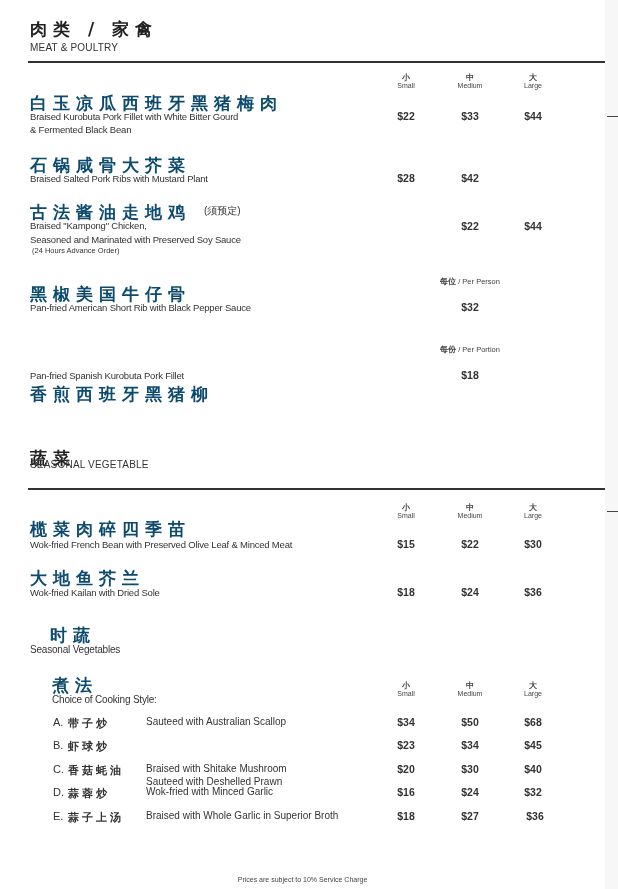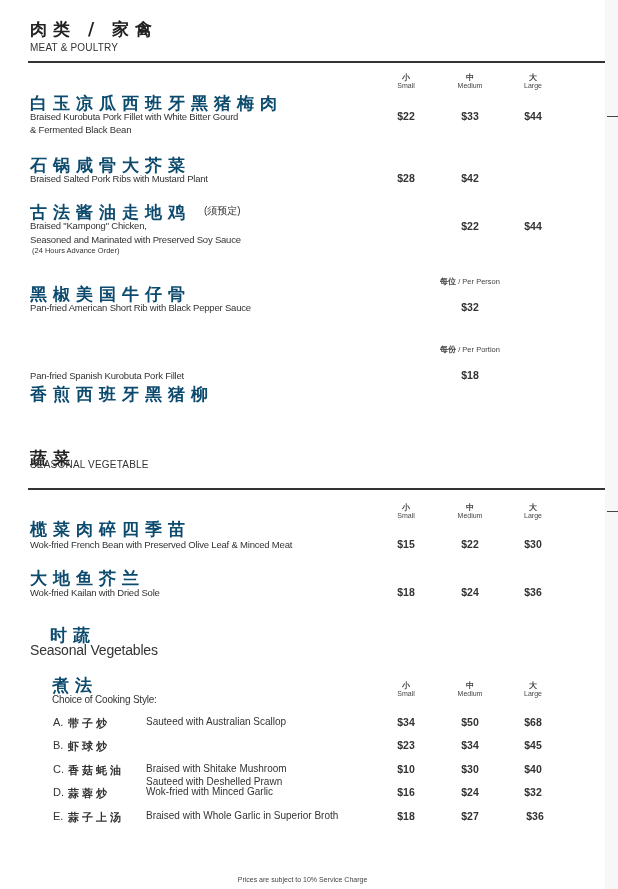--- a/index.html
+++ b/index.html
@@ -99,21 +99,21 @@
 <div>
   <div class="abs zh-dish" style="left:30px;top:567px;">大地鱼芥兰</div>
   <div class="abs en-desc" style="left:30px;top:587px;">Wok-fried Kailan with Dried Sole</div>
   <div class="price" style="left:386px;top:586px;">$18</div>
   <div class="price" style="left:450px;top:586px;">$24</div>
   <div class="price" style="left:513px;top:586px;">$36</div>
 </div>
 
 <div>
   <div class="abs zh-dish" style="left:30px;top:624px;padding-left:20px;">时蔬</div>
-  <div class="abs en-desc" style="left:30px;top:644px;font-size:14px;">Seasonal Vegetables</div>
+  <div class="abs en-desc" style="left:30px;top:644px;font-size:10px;">Seasonal Vegetables</div>
 </div>
 
 <div>
   <div class="abs zh-dish" style="left:52px;top:674px;">煮法</div>
   <div class="abs en-desc" style="left:52px;top:694px;font-size:10px;">Choice of Cooking Style:</div>
 
   <div class="sz" style="left:386px;top:682px;"><span class="zh">小</span><span>Small</span></div>
   <div class="sz" style="left:450px;top:682px;"><span class="zh">中</span><span>Medium</span></div>
   <div class="sz" style="left:513px;top:682px;"><span class="zh">大</span><span>Large</span></div>
 
@@ -132,21 +132,21 @@
     <div class="abs cs-en" style="left:146px;top:776px;">Sauteed with Deshelled Prawn</div>
     <div class="price" style="left:386px;top:739px;">$23</div>
     <div class="price" style="left:450px;top:739px;">$34</div>
     <div class="price" style="left:513px;top:739px;">$45</div>
   </div>
 
   <div>
     <div class="abs cs-letter" style="left:53px;top:763px;">C.</div>
     <div class="abs cs-zh" style="left:68px;top:763px;">香菇蚝油</div>
     <div class="abs cs-en" style="left:146px;top:763px;">Braised with Shitake Mushroom</div>
-    <div class="price" style="left:386px;top:763px;">$10</div>
+    <div class="price" style="left:386px;top:763px;">$20</div>
     <div class="price" style="left:450px;top:763px;">$30</div>
     <div class="price" style="left:513px;top:763px;">$40</div>
   </div>
 
   <div>
     <div class="abs cs-letter" style="left:53px;top:786px;">D.</div>
     <div class="abs cs-zh" style="left:68px;top:786px;">蒜蓉炒</div>
     <div class="abs cs-en" style="left:146px;top:786px;">Wok-fried with Minced Garlic</div>
     <div class="price" style="left:386px;top:786px;">$16</div>
     <div class="price" style="left:450px;top:786px;">$24</div>

